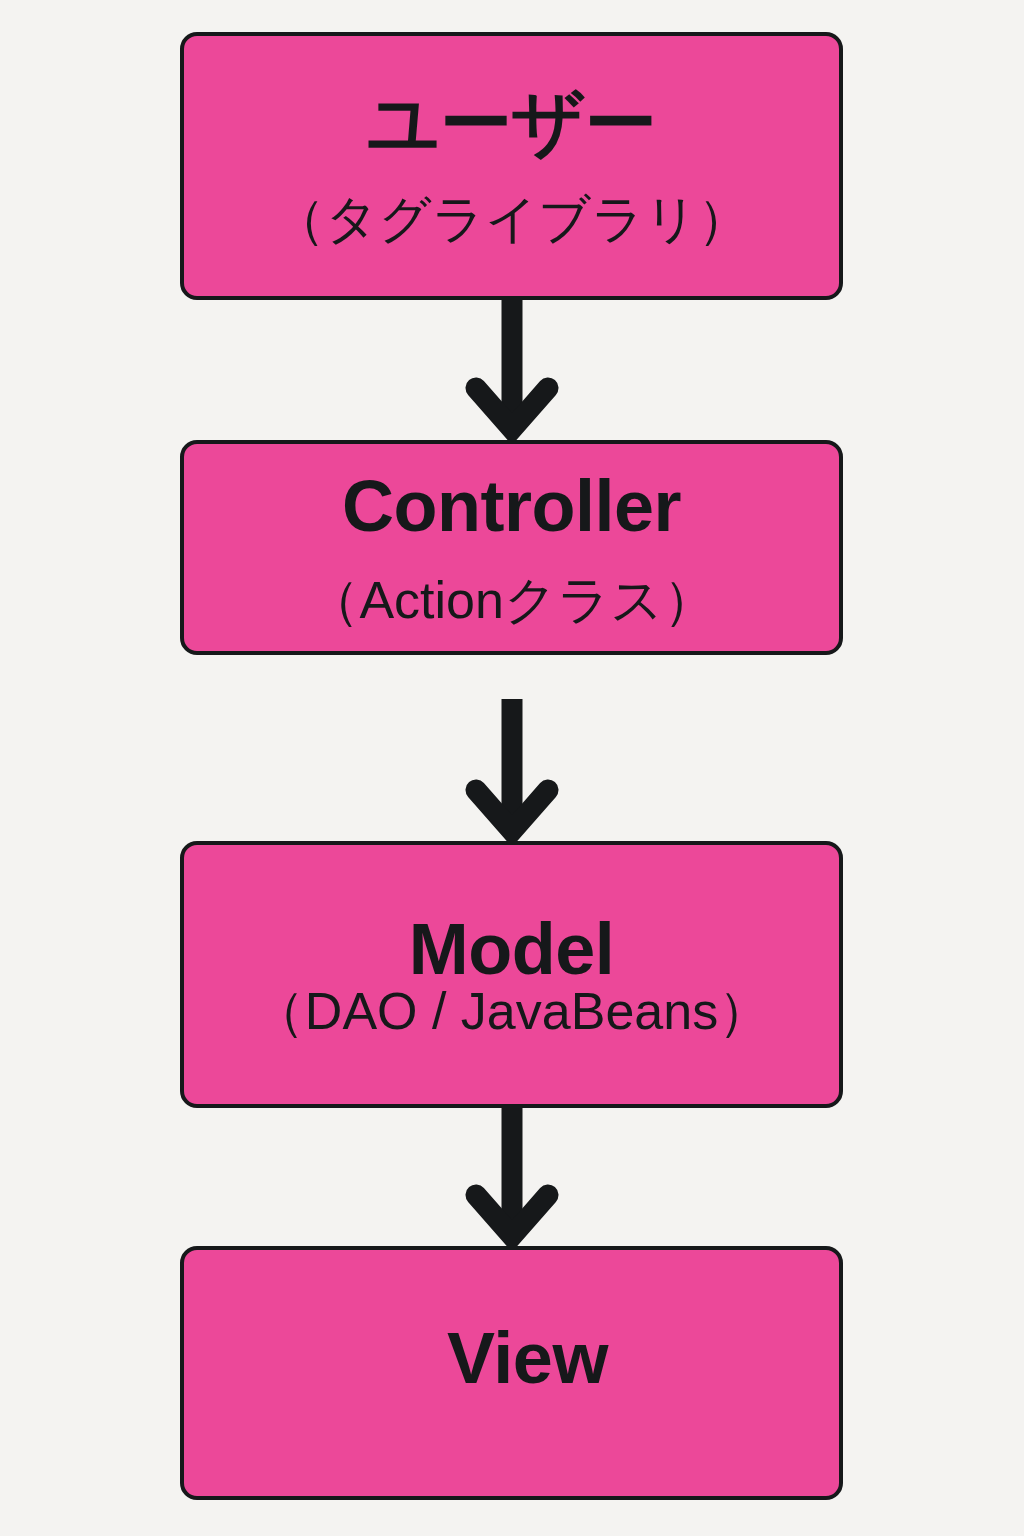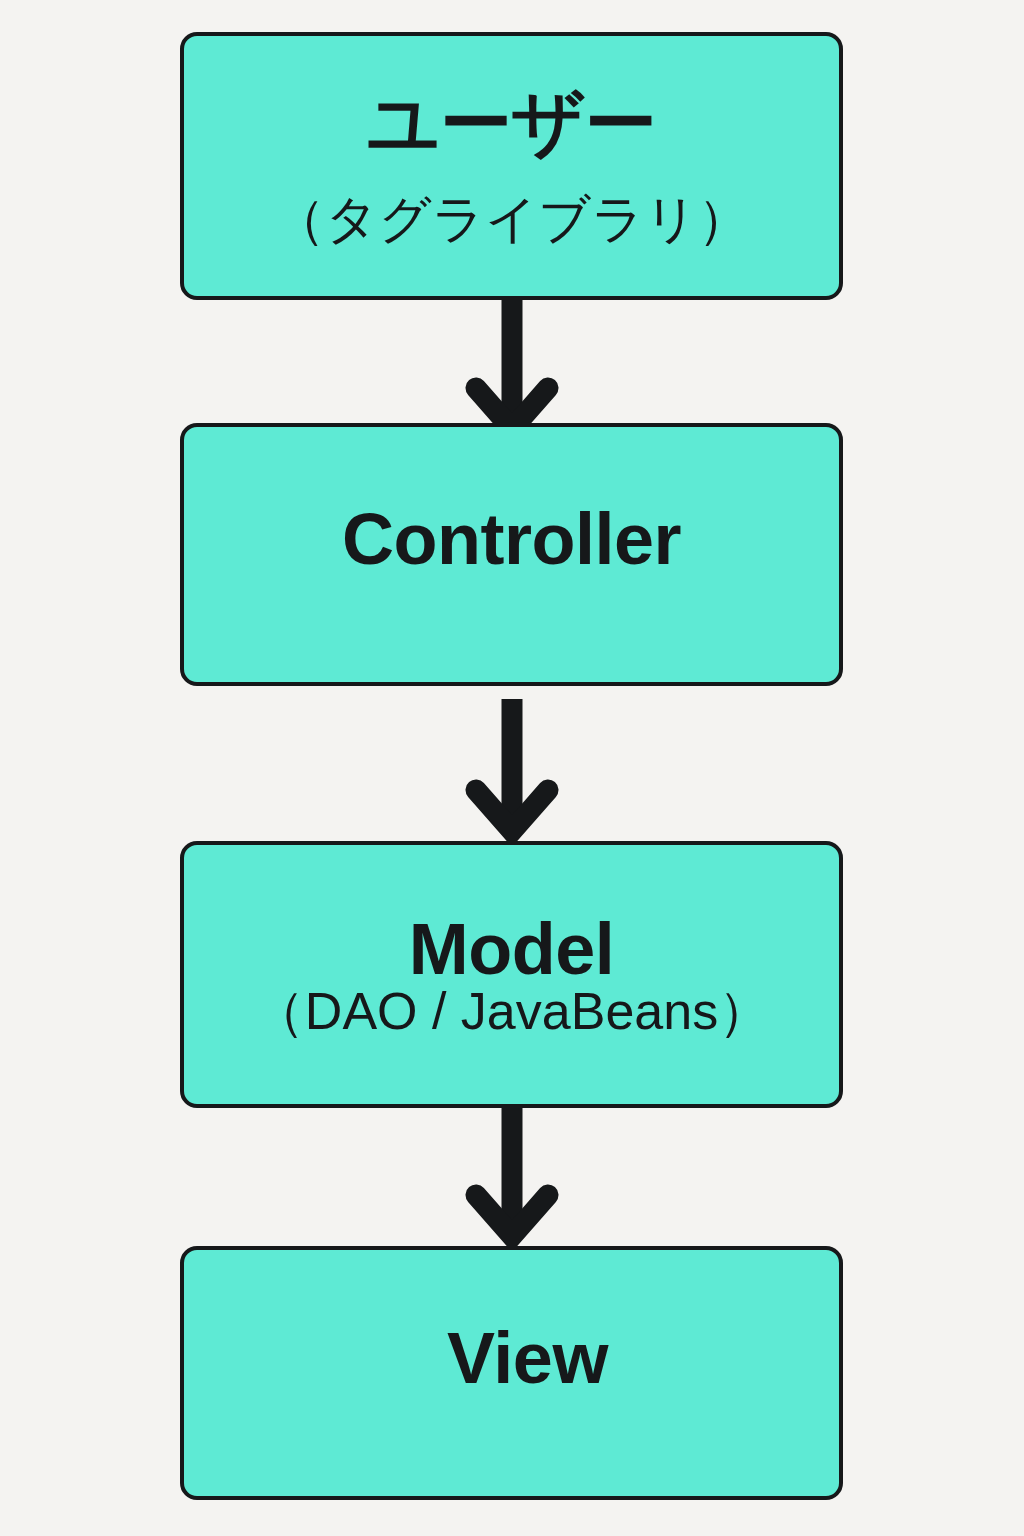--- a/index.html
+++ b/index.html
@@ -19,21 +19,21 @@
     width: 1024px;
     height: 1536px;
   }
 
   
   .node {
     position: absolute;
     left: 180px;
     width: 663px;
     box-sizing: border-box;
-    background: #5eead4;
+    background: #ec4899;
     border: 4.5px solid #16181a;
     border-radius: 17px;
     display: flex;
     flex-direction: column;
     align-items: center;
     justify-content: center;
     z-index: 2;
   }
 
   .node-title {
@@ -48,21 +48,21 @@
   .node-subtitle {
     font-size: 52px;
     font-weight: normal;
     color: #16181a;
     line-height: 1.0;
     white-space: nowrap;
   }
 
   
   #node-user       { top: 32px;   height: 268px; }
-  #node-controller { top: 423px;  height: 263px; }
+  #node-controller { top: 440px;  height: 215px; }
   #node-model      { top: 841px;  height: 267px; }
   #node-view       { top: 1246px; height: 254px; padding-left: 32px; }
 
   
   #node-user       .node-title { margin-bottom: 34px; }
   #node-controller .node-title { margin-bottom: 32px; }
   #node-model      .node-title { }
   #node-view       .node-title { margin-bottom: 30px; }
 
   
@@ -90,20 +90,21 @@
 
   <div class="arrow" id="arrow-user-controller">
     <svg width="120" height="150" viewBox="0 0 120 150" xmlns="http://www.w3.org/2000/svg">
       <path d="M60 0 L60 133" stroke="#16181a" stroke-width="21" fill="none"></path>
       <path d="M24 92 L60 133 L96 92" stroke="#16181a" stroke-width="21" fill="none" stroke-linecap="round" stroke-linejoin="miter"></path>
     </svg>
   </div>
 
   <div class="node" id="node-controller">
     <div class="node-title">Controller</div>
+    <div class="node-subtitle">（Actionクラス）</div>
   </div>
 
   <div class="arrow" id="arrow-controller-model">
     <svg width="120" height="148" viewBox="0 0 120 148" xmlns="http://www.w3.org/2000/svg">
       <path d="M60 0 L60 132" stroke="#16181a" stroke-width="21" fill="none"></path>
       <path d="M24 91 L60 132 L96 91" stroke="#16181a" stroke-width="21" fill="none" stroke-linecap="round" stroke-linejoin="miter"></path>
     </svg>
   </div>
 
   <div class="node" id="node-model">

